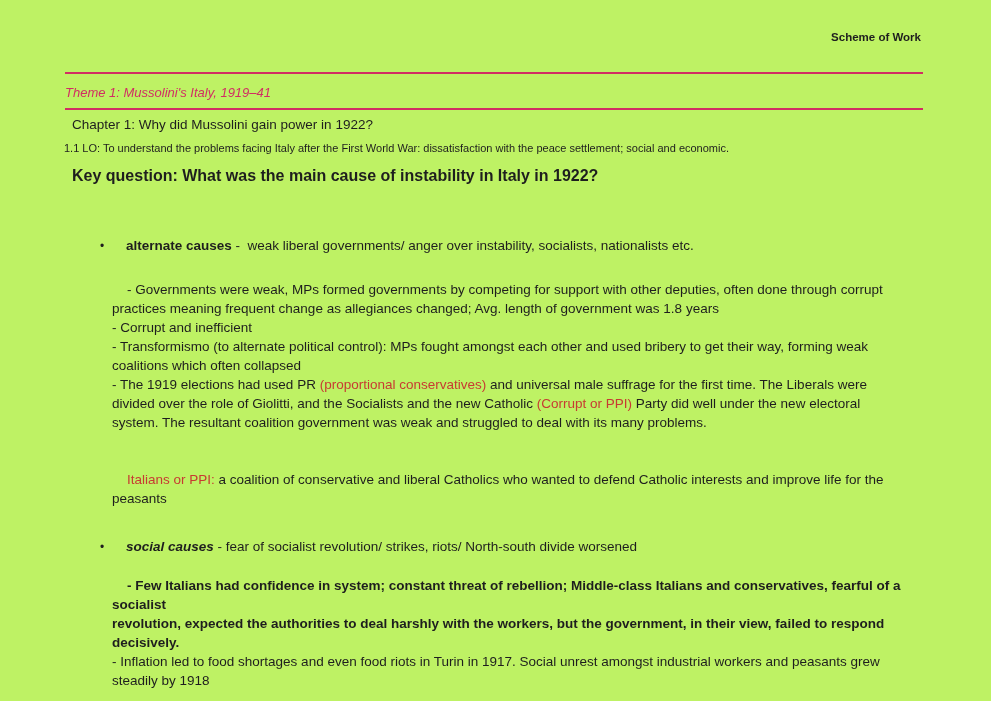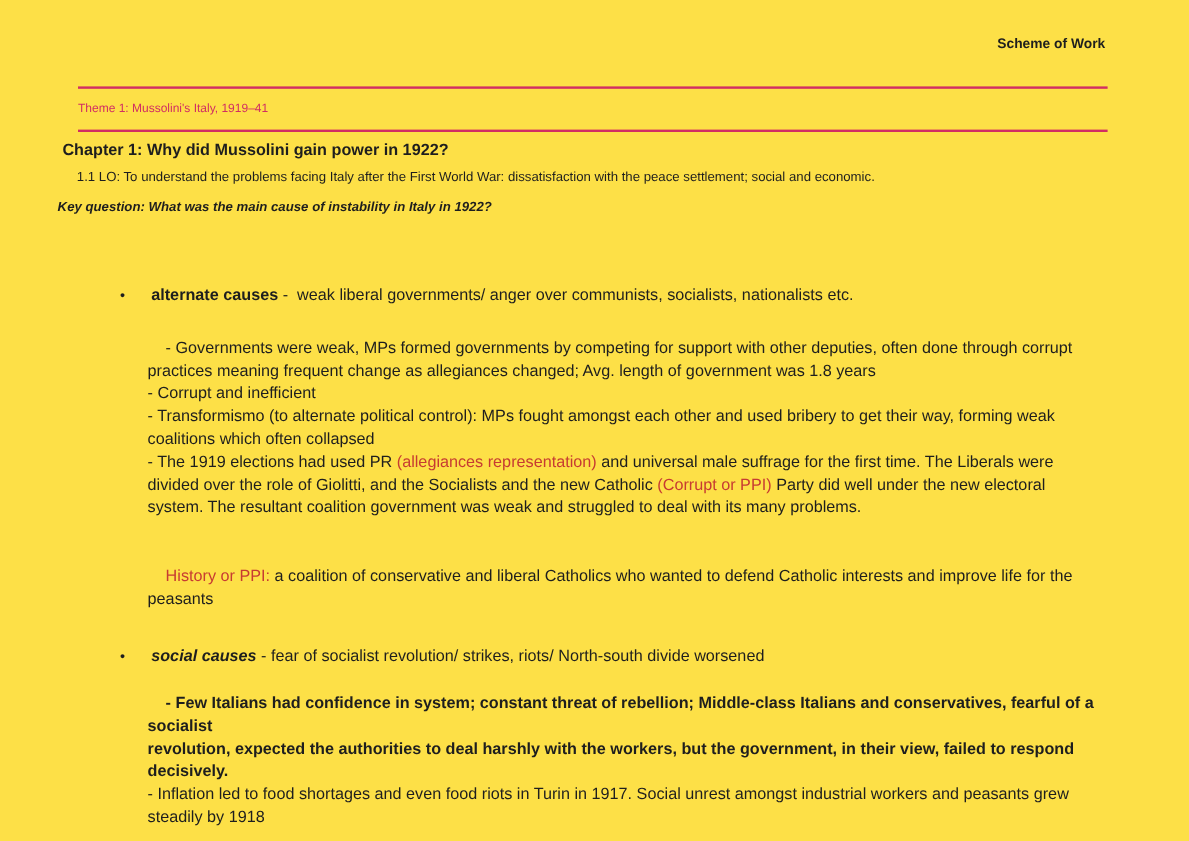--- a/index.html
+++ b/index.html
@@ -1,20 +1,20 @@
 <!DOCTYPE html>
 <html><head>
 <meta charset="utf-8">
 <style>
   html, body { margin: 0; padding: 0; background: #ffffff; }
   .page {
     position: relative;
     width: 991px;
     height: 701px;
-    background: #fde047;
+    background: #bef264;
     font-family: "Liberation Sans", sans-serif;
     color: #1e1e1e;
     overflow: hidden;
   }
   .header-right {
     position: absolute;
     top: 31px;
     right: 70px;
     font-size: 11.5px;
     font-weight: bold;
@@ -26,63 +26,63 @@
     width: 858px;
     height: 2px;
     background: #d12e63;
   }
   .rule-top { top: 72px; }
   .rule-bottom { top: 108px; }
   .theme-title {
     position: absolute;
     left: 65px;
     top: 85px;
-    font-size: 10px;
+    font-size: 13px;
     color: #d12e63;
+    font-style: italic;
   }
   .chapter-title {
     position: absolute;
-    left: 52px;
+    left: 72px;
     top: 117px;
     font-size: 13.5px;
-    font-weight: bold;
+    font-weight: normal;
     text-align: center;
   }
   .lo-line {
     position: absolute;
     left: 64px;
     top: 142px;
     font-size: 11px;
   }
   .key-question {
     position: absolute;
-    left: 48px;
+    left: 72px;
     top: 167px;
-    font-size: 11px;
+    font-size: 16px;
     font-weight: bold;
-    font-style: italic;
   }
   .bullet-row {
     position: absolute;
     left: 85px;
     font-size: 13.5px;
     white-space: pre-wrap;
   }
   .bullet-row-political { top: 223px; }
   .bullet-row-social { top: 524px; }
   .bullet-marker {
     display: inline-block;
     width: 26px;
     font-size: 12px;
   }
   .bullet-term-political { font-weight: bold; }
   .bullet-term-social { font-weight: bold; font-style: italic; margin-top: 43px; }
   .body-block {
     position: absolute;
-    left: 123px;
+    left: 112px;
     width: 832px;
     font-size: 13.5px;
     line-height: 19px;
     white-space: pre-wrap;
   }
   .block-political { top: 261px; }
   .def-proportional { top: 401px; }
   .def-popolari { top: 451px; }
   .block-social { top: 557px; }
   .red-text { color: #c73b32; }
@@ -110,37 +110,37 @@
 
   <div class="rule rule-bottom"></div>
 
   <div class="chapter-title">Chapter 1: Why did Mussolini gain power in 1922?</div>
 
   <div class="lo-line">1.1 LO: To understand the problems facing Italy after the First World War: dissatisfaction with the peace settlement; social and economic.</div>
 
   <div class="key-question">Key question: What was the main cause of instability in Italy in 1922?</div>
 
   <div class="bullet-row bullet-row-political">
-    <span class="bullet-marker">•</span><span class="bullet-term-political">alternate causes</span><span> -  weak liberal governments/ anger over communists, socialists, nationalists etc.</span>
+    <span class="bullet-marker">•</span><span class="bullet-term-political">alternate causes</span><span> -  weak liberal governments/ anger over instability, socialists, nationalists etc.</span>
   </div>
 
   <div class="body-block block-political">
     <span>- Governments were weak, MPs formed governments by competing for support with other deputies, often done through corrupt
 practices meaning frequent change as allegiances changed; Avg. length of government was 1.8 years
 - Corrupt and inefficient
 - Transformismo (to alternate political control): MPs fought amongst each other and used bribery to get their way, forming weak
 coalitions which often collapsed
-- The 1919 elections had used PR </span><span class="red-text">(allegiances representation)</span><span> and universal male suffrage for the first time. The Liberals were
+- The 1919 elections had used PR </span><span class="red-text">(proportional conservatives)</span><span> and universal male suffrage for the first time. The Liberals were
 divided over the role of Giolitti, and the Socialists and the new Catholic </span><span class="red-text">(Corrupt or PPI)</span><span> Party did well under the new electoral
 system. The resultant coalition government was weak and struggled to deal with its many problems.</span>
   </div>
 
 
   <div class="body-block def-popolari">
-    <span class="red-text">History or PPI:</span><span> a coalition of conservative and liberal Catholics who wanted to defend Catholic interests and improve life for the
+    <span class="red-text">Italians or PPI:</span><span> a coalition of conservative and liberal Catholics who wanted to defend Catholic interests and improve life for the
 peasants</span>
   </div>
 
   <div class="bullet-row bullet-row-social">
     <span class="bullet-marker">•</span><span class="bullet-term-social">social causes</span><span> - fear of socialist revolution/ strikes, riots/ North-south divide worsened</span>
   </div>
 
   <div class="body-block block-social">
     <span class="bold-text">- Few Italians had confidence in system; constant threat of rebellion; Middle-class Italians and conservatives, fearful of a socialist
 revolution, expected the authorities to deal harshly with the workers, but the government, in their view, failed to respond decisively.</span><span>

